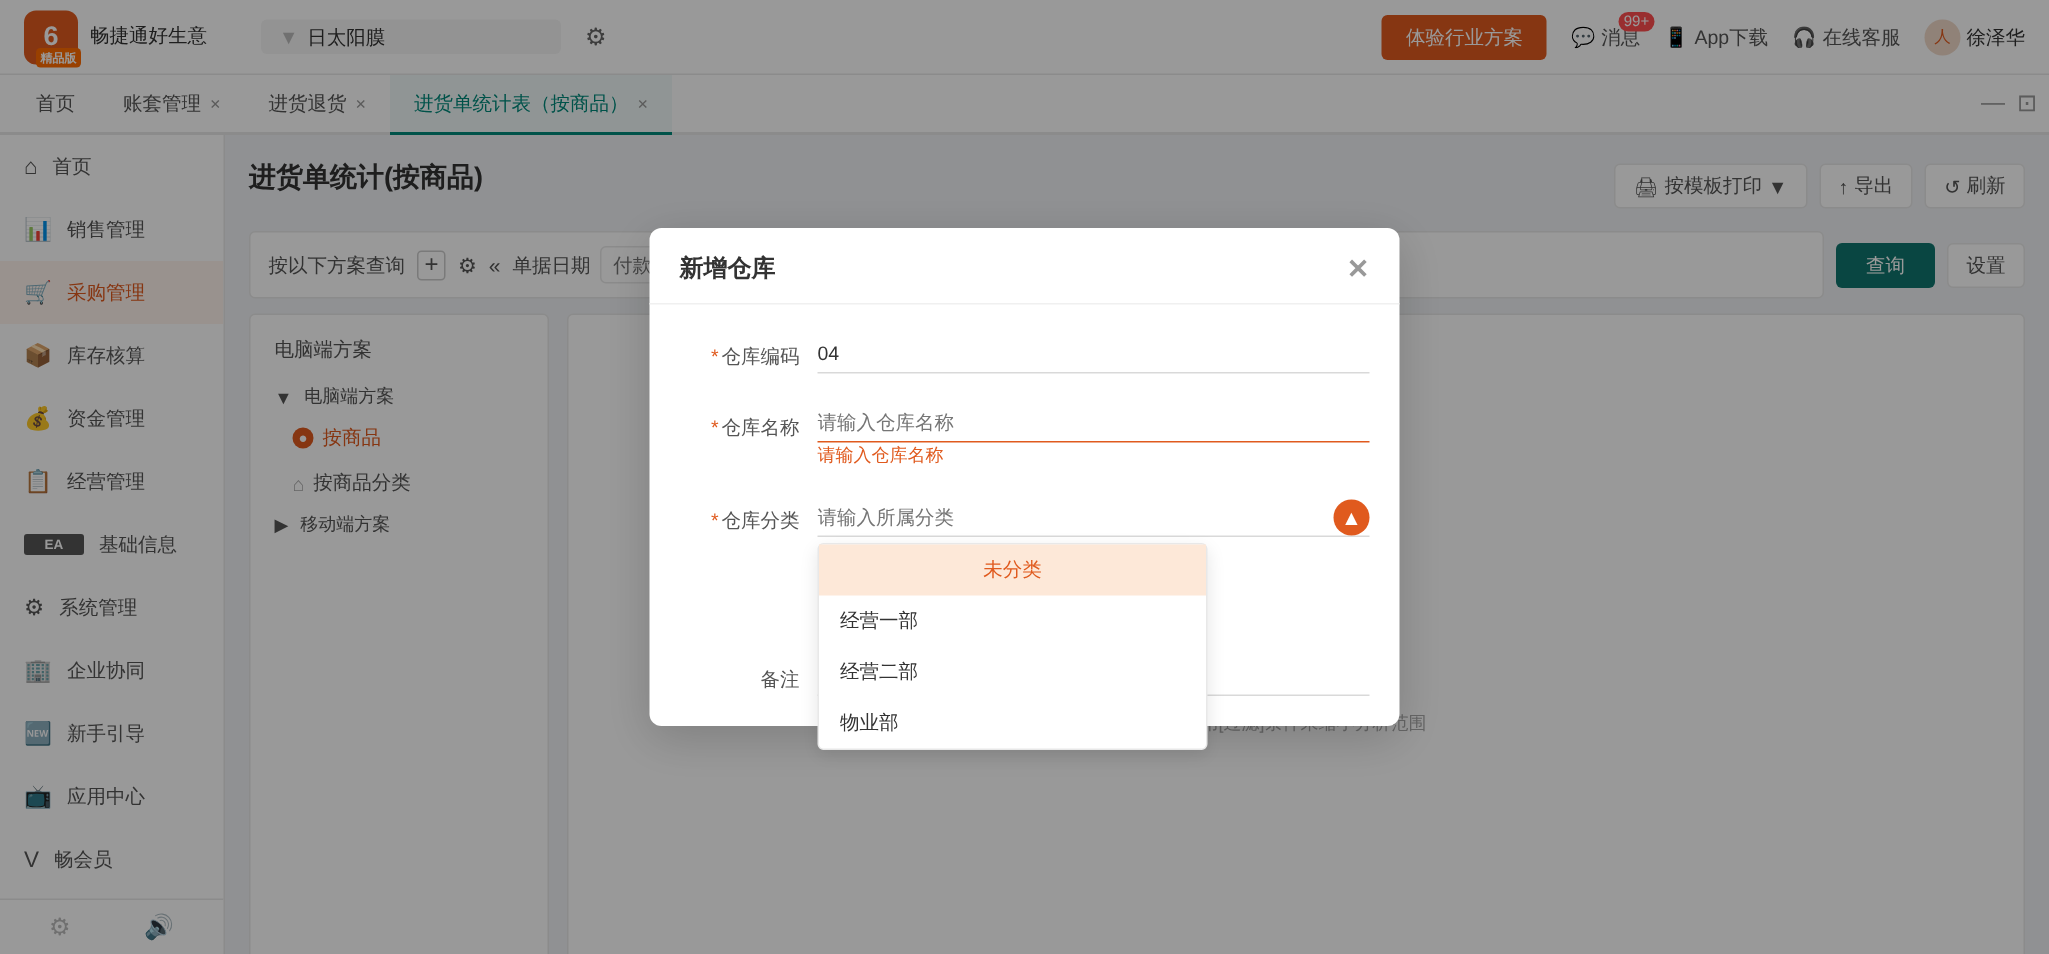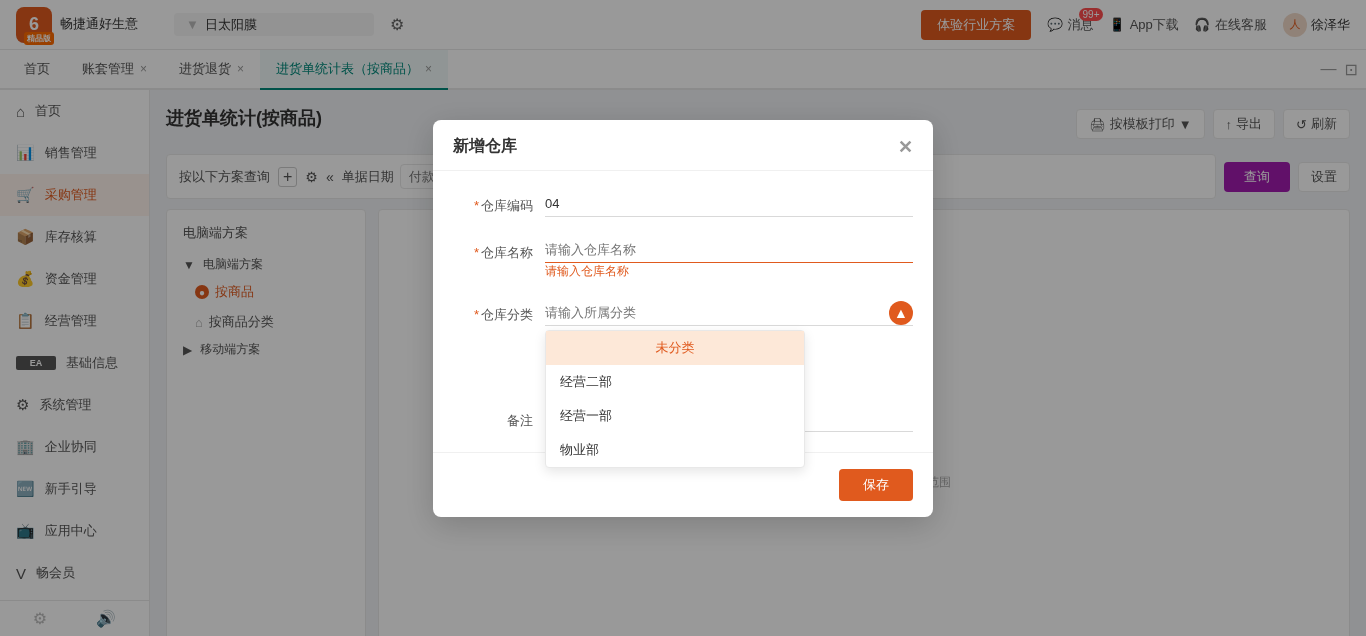--- a/index.html
+++ b/index.html
@@ -156,21 +156,21 @@
 
     .page-title {
       font-size: 18px; font-weight: bold; color: #333;
       margin-bottom: 12px;
     }
 
     .actions-right { display: flex; align-items: center; gap: 8px; }
     .btn-print { display: flex; align-items: center; gap: 4px; border: 1px solid #e8e8e8; background: #fff; border-radius: 4px; padding: 5px 12px; cursor: pointer; font-size: 13px; color: #555; }
     .btn-export { display: flex; align-items: center; gap: 4px; border: 1px solid #e8e8e8; background: #fff; border-radius: 4px; padding: 5px 12px; cursor: pointer; font-size: 13px; color: #555; }
     .btn-refresh { display: flex; align-items: center; gap: 4px; border: 1px solid #e8e8e8; background: #fff; border-radius: 4px; padding: 5px 12px; cursor: pointer; font-size: 13px; color: #555; }
-    .btn-query { background: #a21caf; color: #fff; border: none; border-radius: 4px; padding: 6px 20px; cursor: pointer; font-size: 13px; }
+    .btn-query { background: #0f766e; color: #fff; border: none; border-radius: 4px; padding: 6px 20px; cursor: pointer; font-size: 13px; }
     .btn-setting { border: 1px solid #e8e8e8; background: #fff; border-radius: 4px; padding: 5px 12px; cursor: pointer; font-size: 13px; color: #555; }
     .filter-input {
       border: 1px solid #e8e8e8; border-radius: 4px; padding: 4px 8px;
       font-size: 13px; color: #333; width: 150px; outline: none;
     }
     .filter-select {
       border: 1px solid #e8e8e8; border-radius: 4px; padding: 4px 8px;
       font-size: 13px; color: #333; width: 150px; outline: none;
     }
 
@@ -578,35 +578,32 @@
         <label class="form-label required">仓库分类</label>
         <div class="form-select-wrap">
           <input class="form-select-input" placeholder="请输入所属分类" style="">
           <div class="form-select-arrow">▲</div>
           
           <div class="dropdown-list">
             <div class="dropdown-item highlighted">
               <span>未分类</span>
             </div>
             <div class="dropdown-item">
-              <span>经营二部</span>
+              <span>经营一部</span>
             </div>
             <div class="dropdown-item">
-              <span>经营一部</span>
+              <span>经营二部</span>
             </div>
             <div class="dropdown-item">
               <span>物业部</span>
             </div>
           </div>
         </div>
       </div>
 
       <div class="form-field" style="margin-top:80px;">
         <label class="form-label">备注</label>
         <input class="form-input" style="">
       </div>
 
     </div>
-    <div class="dialog-footer">
-      <button class="btn-save">保存</button>
-    </div>
   </div>
 </div>
 
 </body></html>

